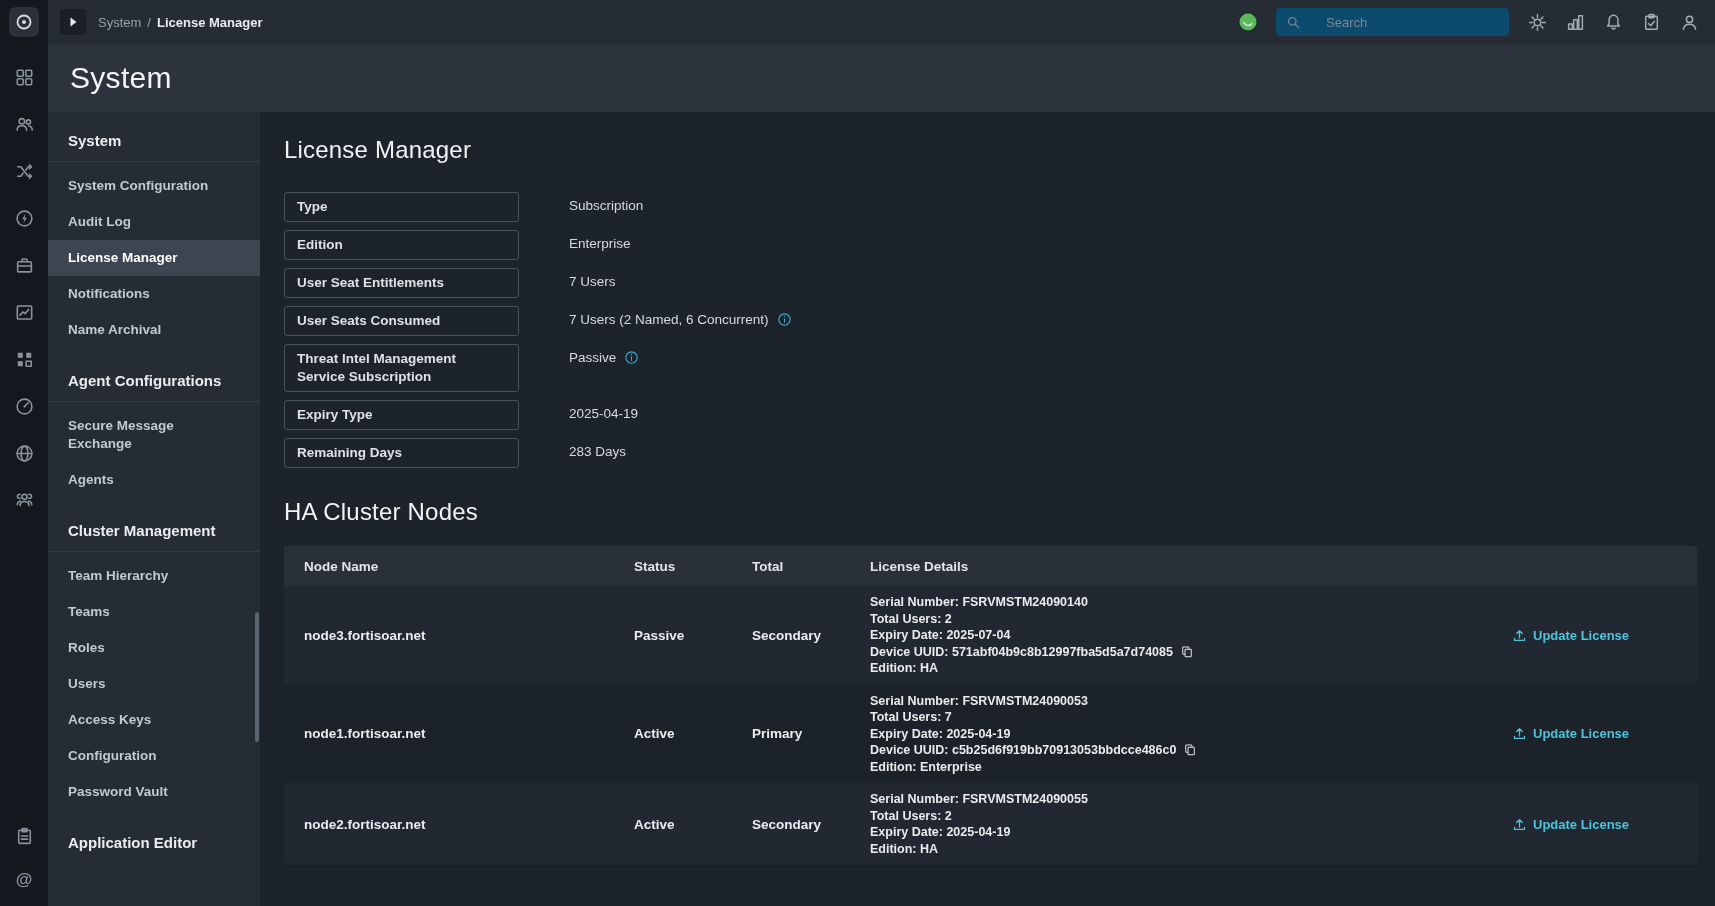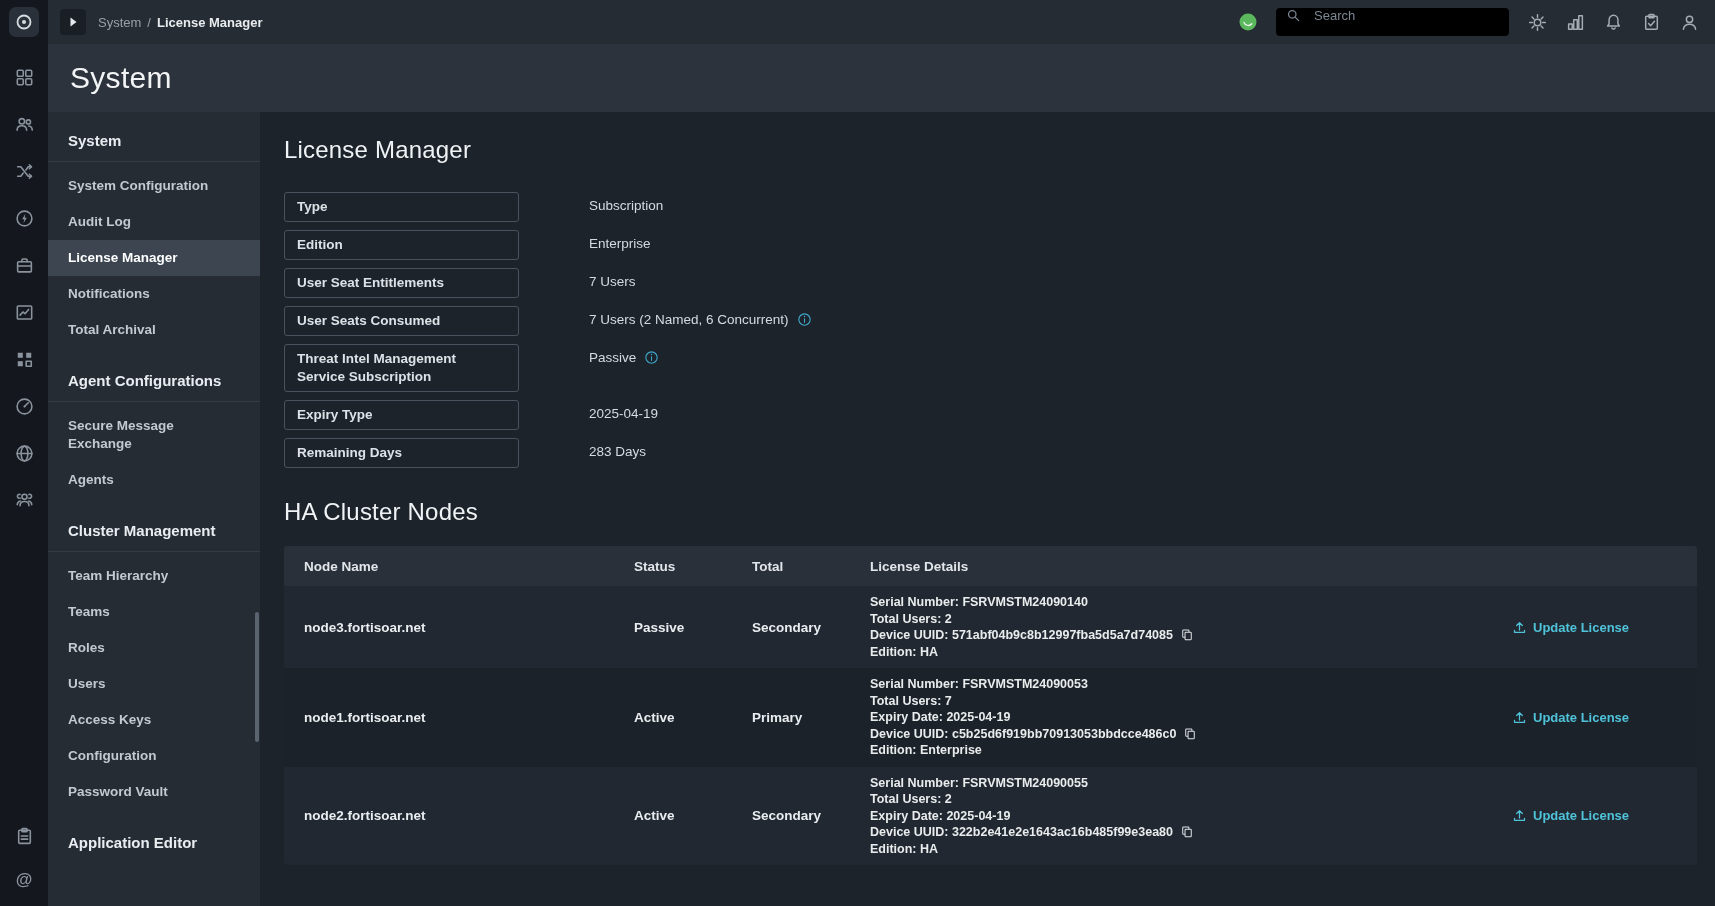--- a/index.html
+++ b/index.html
@@ -20,21 +20,21 @@
   .main-col { flex:1; display:flex; flex-direction:column; min-width:0; }
 
   .topbar { height:44px; background:#262c34; display:flex; align-items:center; padding:0 16px 0 12px; gap:12px; flex-shrink:0; }
   .expand-btn { width:26px; height:26px; background:#1a1f26; border:0; border-radius:4px; display:flex; align-items:center; justify-content:center; cursor:pointer; }
   .breadcrumb { font-size:13px; color:#96a0aa; display:flex; gap:6px; }
   .breadcrumb .parent { cursor:pointer; }
   .breadcrumb .current { color:#e8ecef; font-weight:bold; }
   .topbar-right { margin-left:auto; display:flex; align-items:center; gap:18px; }
   .tico { color:#a4acb5; width:20px; height:20px; display:flex; align-items:center; justify-content:center; cursor:pointer; }
   .tico svg { stroke:currentColor; fill:none; stroke-width:1.4; stroke-linecap:round; stroke-linejoin:round; }
-  .search { width:233px; height:28px; background:#000000; border-radius:4px; display:flex; align-items:flex-start; padding:0 10px; gap:13px; }
+  .search { width:233px; height:28px; background:#0c4a6e; border-radius:4px; display:flex; align-items:center; padding:0 10px; gap:25px; }
   .search svg { stroke:#7d8893; fill:none; stroke-width:1.5; stroke-linecap:round; flex-shrink:0; }
   .search input { background:transparent; border:0; outline:none; color:#cfd5db; font-size:13px; width:100%;
     font-family:"Liberation Sans", sans-serif; }
   .search input::placeholder { color:#7d8893; }
 
   .title-band { height:68px; background:#2d333c; display:flex; align-items:center; padding-left:22px; flex-shrink:0; }
   .page-title { font-size:30px; font-weight:400; color:#f2f4f6; letter-spacing:.3px; }
 
   .body-row { flex:1; display:flex; min-height:0; }
 
@@ -49,21 +49,21 @@
   .side-item.active { background:#3c4550; color:#ffffff; }
   .side-scrollbar { position:absolute; right:1px; top:500px; width:4px; height:130px; background:#5a6470; border-radius:2px; cursor:pointer; }
 
   
   .content { flex:1; background:#1d232b; padding:24px 18px 0 24px; overflow:hidden; min-width:0; }
   .section-heading { font-size:24px; font-weight:400; color:#f0f3f5; letter-spacing:.2px; }
   .fields { margin-top:28px; }
   .field-row { display:flex; align-items:flex-start; margin-bottom:8px; }
   .field-label { width:235px; border:1px solid #495360; border-radius:3px; padding:5px 12px; font-size:13.5px;
     font-weight:bold; color:#dde2e7; line-height:18px; flex-shrink:0; }
-  .field-value { margin-left:70px; padding-top:6px; font-size:13.5px; color:#d6dbe0; display:flex; align-items:center; gap:8px;justify-content:flex-end; }
+  .field-value { margin-left:50px; padding-top:6px; font-size:13.5px; color:#d6dbe0; display:flex; align-items:center; gap:8px;justify-content:flex-end; }
   .info-ic { color:#3fa7c9; display:inline-flex; cursor:pointer; }
   .info-ic svg { stroke:currentColor; fill:none; stroke-width:1.3; stroke-linecap:round; }
 
   .ha-heading { margin-top:30px; }
 
   
   .table { margin-top:20px; border-radius:3px; overflow:hidden; }
   .thead { display:flex; align-items:center; background:#2a3039; height:40px; font-size:13.5px; font-weight:bold; color:#e2e6ea; }
   .trow { display:flex; align-items:center; font-size:13.5px; }
   .trow.r0, .trow.r2 { background:#222831; }
@@ -258,21 +258,21 @@
 
       <nav class="sidebar">
         <div class="side-section">
           <div class="side-title">System</div>
           <div class="side-divider"></div>
           <div class="side-items">
             <div class="side-item">System Configuration</div>
             <div class="side-item">Audit Log</div>
             <div class="side-item active">License Manager</div>
             <div class="side-item">Notifications</div>
-            <div class="side-item">Total Archival</div>
+            <div class="side-item">Name Archival</div>
           </div>
         </div>
         <div class="side-section">
           <div class="side-title">Agent Configurations</div>
           <div class="side-divider"></div>
           <div class="side-items">
             <div class="side-item">Secure Message Exchange</div>
             <div class="side-item">Agents</div>
           </div>
         </div>
@@ -369,20 +369,21 @@
           </div>
 
           <div class="trow r0">
             <div class="col node cell-strong">node3.fortisoar.net</div>
             <div class="col status cell-strong">Passive</div>
             <div class="col role cell-strong">Secondary</div>
             <div class="col details">
               <div class="details-block">
                 <div class="dline">Serial Number: FSRVMSTM24090140</div>
                 <div class="dline">Total Users: 2</div>
+                <div class="dline">Expiry Date: 2025-07-04</div>
                 <div class="dline">
                   <span>Device UUID: 571abf04b9c8b12997fba5d5a7d74085</span>
                   <span class="copy-ic">
                     <svg width="14" height="14" viewBox="0 0 18 18">
                         <rect x="6.5" y="5.5" width="8" height="9.5" rx="1"></rect>
                         <path d="M11.5 5.5v-2a1 1 0 0 0-1-1H4.5a1 1 0 0 0-1 1V11a1 1 0 0 0 1 1h2"></path>
                       </svg>
                   </span>
                 </div>
                 <div class="dline">Edition: HA</div>
@@ -433,29 +434,20 @@
 
           <div class="trow r2">
             <div class="col node cell-strong">node2.fortisoar.net</div>
             <div class="col status cell-strong">Active</div>
             <div class="col role cell-strong">Secondary</div>
             <div class="col details">
               <div class="details-block">
                 <div class="dline">Serial Number: FSRVMSTM24090055</div>
                 <div class="dline">Total Users: 2</div>
                 <div class="dline">Expiry Date: 2025-04-19</div>
-                <div class="dline">
-                  <span>Device UUID: 322b2e41e2e1643ac16b485f99e3ea80</span>
-                  <span class="copy-ic">
-                    <svg width="14" height="14" viewBox="0 0 18 18">
-                        <rect x="6.5" y="5.5" width="8" height="9.5" rx="1"></rect>
-                        <path d="M11.5 5.5v-2a1 1 0 0 0-1-1H4.5a1 1 0 0 0-1 1V11a1 1 0 0 0 1 1h2"></path>
-                      </svg>
-                  </span>
-                </div>
                 <div class="dline">Edition: HA</div>
               </div>
             </div>
             <div class="col action">
               <a class="update-link">
                 <svg width="15" height="15" viewBox="0 0 18 18">
                     <path d="M9 12V3.5M5.6 6.6L9 3.2l3.4 3.4"></path>
                     <path d="M3 12.5v2.3h12v-2.3"></path>
                   </svg>
                 <span>Update License</span>

